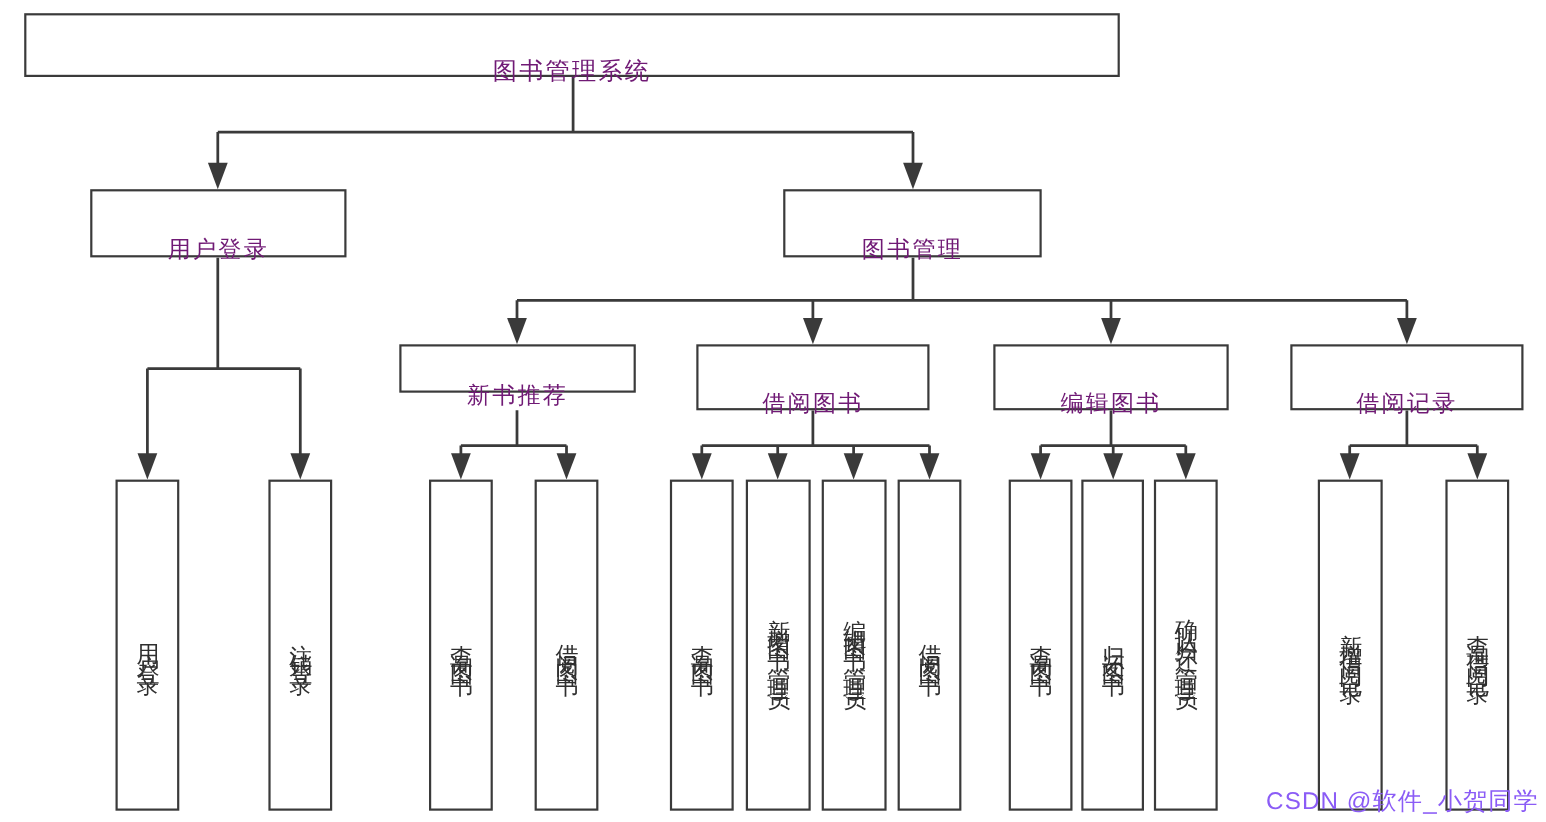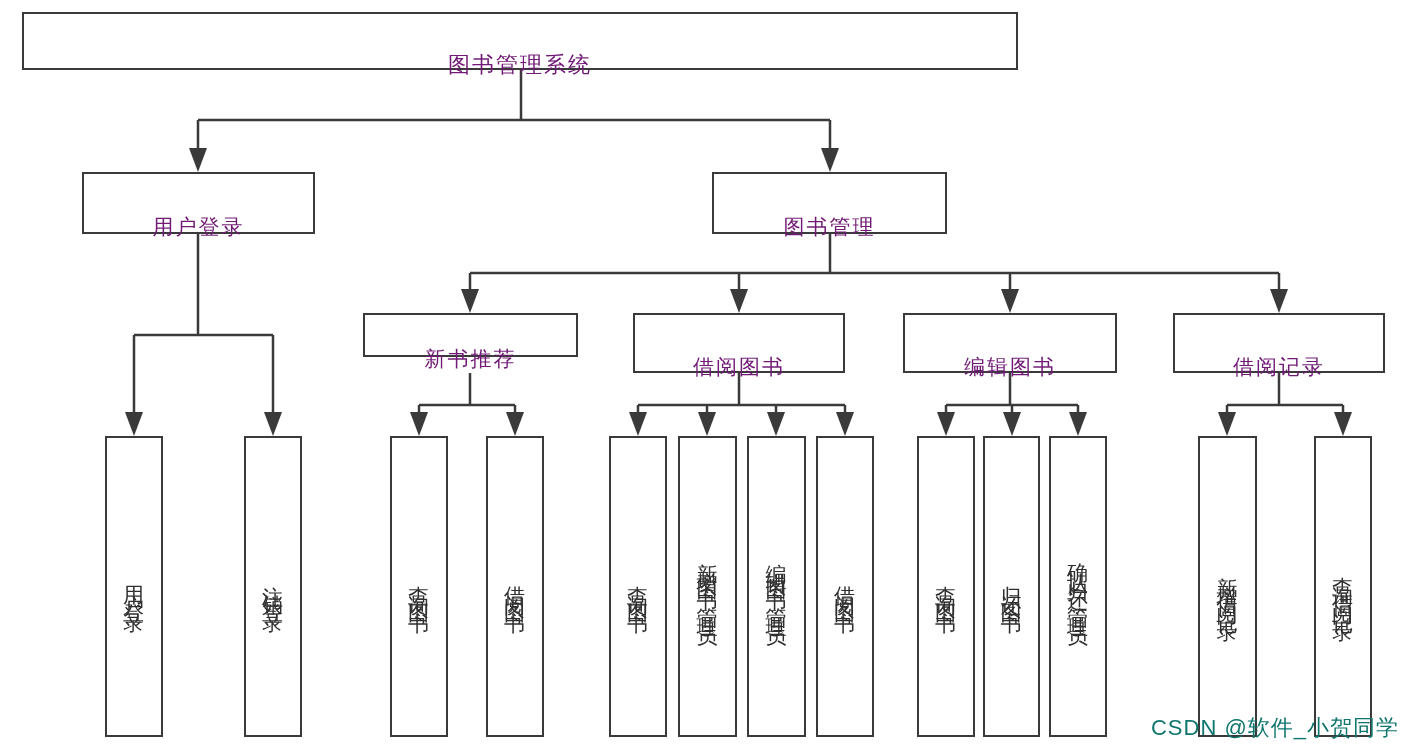--- a/index.html
+++ b/index.html
@@ -49,21 +49,21 @@
     letter-spacing: 9px;
     color: #2f2f2f;
     line-height: 1;
   }
 
   .watermark {
     position: absolute;
     right: 6px;
     bottom: 4px;
     font-size: 22px;
-    color: #0f766e;
+    color: #8b5cf6;
     letter-spacing: 1px;
     z-index: 3;
     white-space: nowrap;
     text-align: center;
   }
 </style>
 </head>
 <body>
 
 <div class="canvas">

